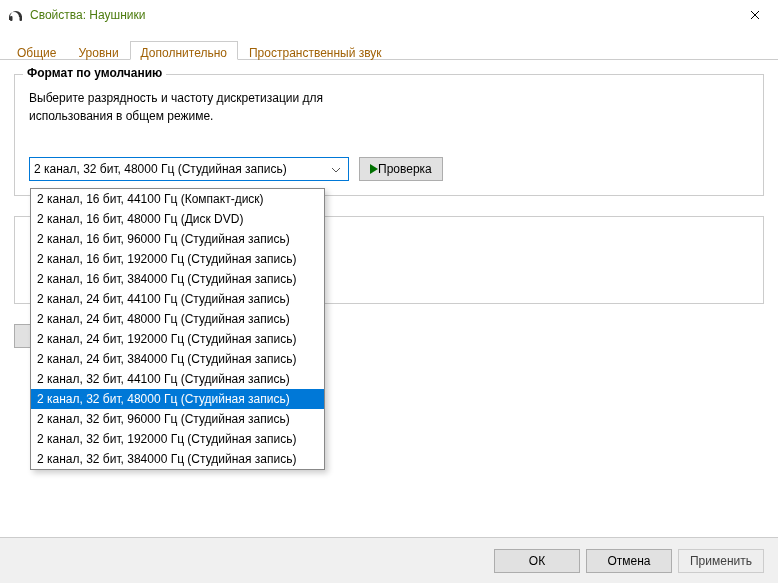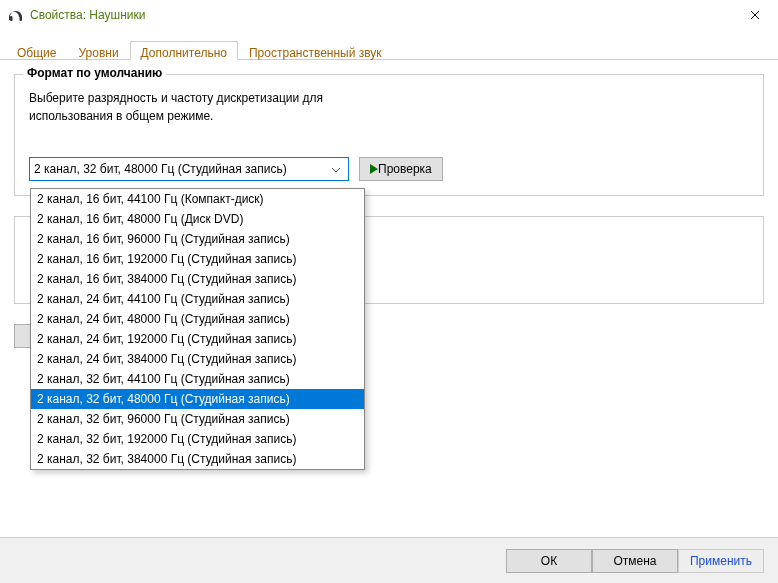--- a/index.html
+++ b/index.html
@@ -19,36 +19,36 @@
 .groupbox { border: 1px solid #ccc; padding: 14px 14px 14px 14px; position: relative; margin-bottom: 20px; }
 .groupbox .legend { position: absolute; top: -9px; left: 8px; background: #fff; padding: 0 4px; font-size: 12px; font-weight: bold; }
 .groupbox .desc { line-height: 18px; margin-bottom: 32px; }
 
 .select-row { display: flex; align-items: center; gap: 10px; }
 
 .select { width: 320px; height: 24px; border: 1px solid #0078d7; background: #fff; display: flex; align-items: center; padding: 0 4px; position: relative; cursor: pointer; }
 .select .value { flex: 1; color: #000; overflow: hidden; white-space: nowrap; }
 .select .chevron { width: 16px; text-align: center; color: #555; }
 
-.dropdown { position: absolute; top: 188px; left: 30px; width: 335px; background: #fff; border: 1px solid #888; box-shadow: 3px 3px 6px rgba(0,0,0,0.2); z-index: 100; }
+.dropdown { position: absolute; top: 188px; left: 30px; width: 295px; background: #fff; border: 1px solid #888; box-shadow: 3px 3px 6px rgba(0,0,0,0.2); z-index: 100; }
 .dropdown .opt { padding: 1px 6px; line-height: 18px; cursor: pointer; white-space: nowrap; background: #fff; color: #000; }
 .dropdown .opt.sel { background: #0078d7; color: #fff; }
 
 .btn { height: 24px; padding: 0 10px; border: 1px solid #adadad; background: #e1e1e1; cursor: pointer; display: inline-flex; align-items: center; gap: 0; }
 
 .play-icon { display: inline-block; width: 0; height: 0; border-left: 8px solid #007000; border-top: 5px solid transparent; border-bottom: 5px solid transparent; }
 
 .occl-group { border: 1px solid #ccc; padding: 18px 14px 14px 14px; position: relative; margin-bottom: 20px; }
 .occl-group .gtext { margin: 6px 0; line-height: 18px; padding-left: 28px; white-space: nowrap; }
 
 .defaults-row { padding: 0 14px 18px 14px; }
 
-.footer { position: absolute; left: 0; right: 0; bottom: 0; height: 46px; border-top: 1px solid #ccc; background: #f0f0f0; display: flex; justify-content: flex-end; align-items: center; gap: 0; padding: 0 14px; }
+.footer { position: absolute; left: 0; right: 0; bottom: 0; height: 46px; border-top: 1px solid #ccc; background: #f0f0f0; display: flex; justify-content: flex-end; align-items: center; gap: 6px; padding: 0 14px; }
 .footer .fbtn { width: 86px; height: 24px; border: 1px solid #adadad; background: #e1e1e1; cursor: pointer; }
-.footer .fbtn.disabled { color: #1d4ed8; background: #eee; border-color: #ccc; cursor: default; }
+.footer .fbtn.disabled { color: #404040; background: #eee; border-color: #ccc; cursor: default; }
 </style>
 </head>
 <body>
 
 <div class="titlebar">
   <span class="icon">
     <svg viewBox="0 0 16 16" width="16" height="16">
       <path d="M2 10a6 6 0 0 1 12 0v3h-2v-3h-1v-0a5 5 0 0 0-10 0v3H2z" fill="#333"></path>
       <rect x="2" y="9" width="2.5" height="5" rx="1" fill="#333"></rect>
       <rect x="11.5" y="9" width="2.5" height="5" rx="1" fill="#333"></rect>

